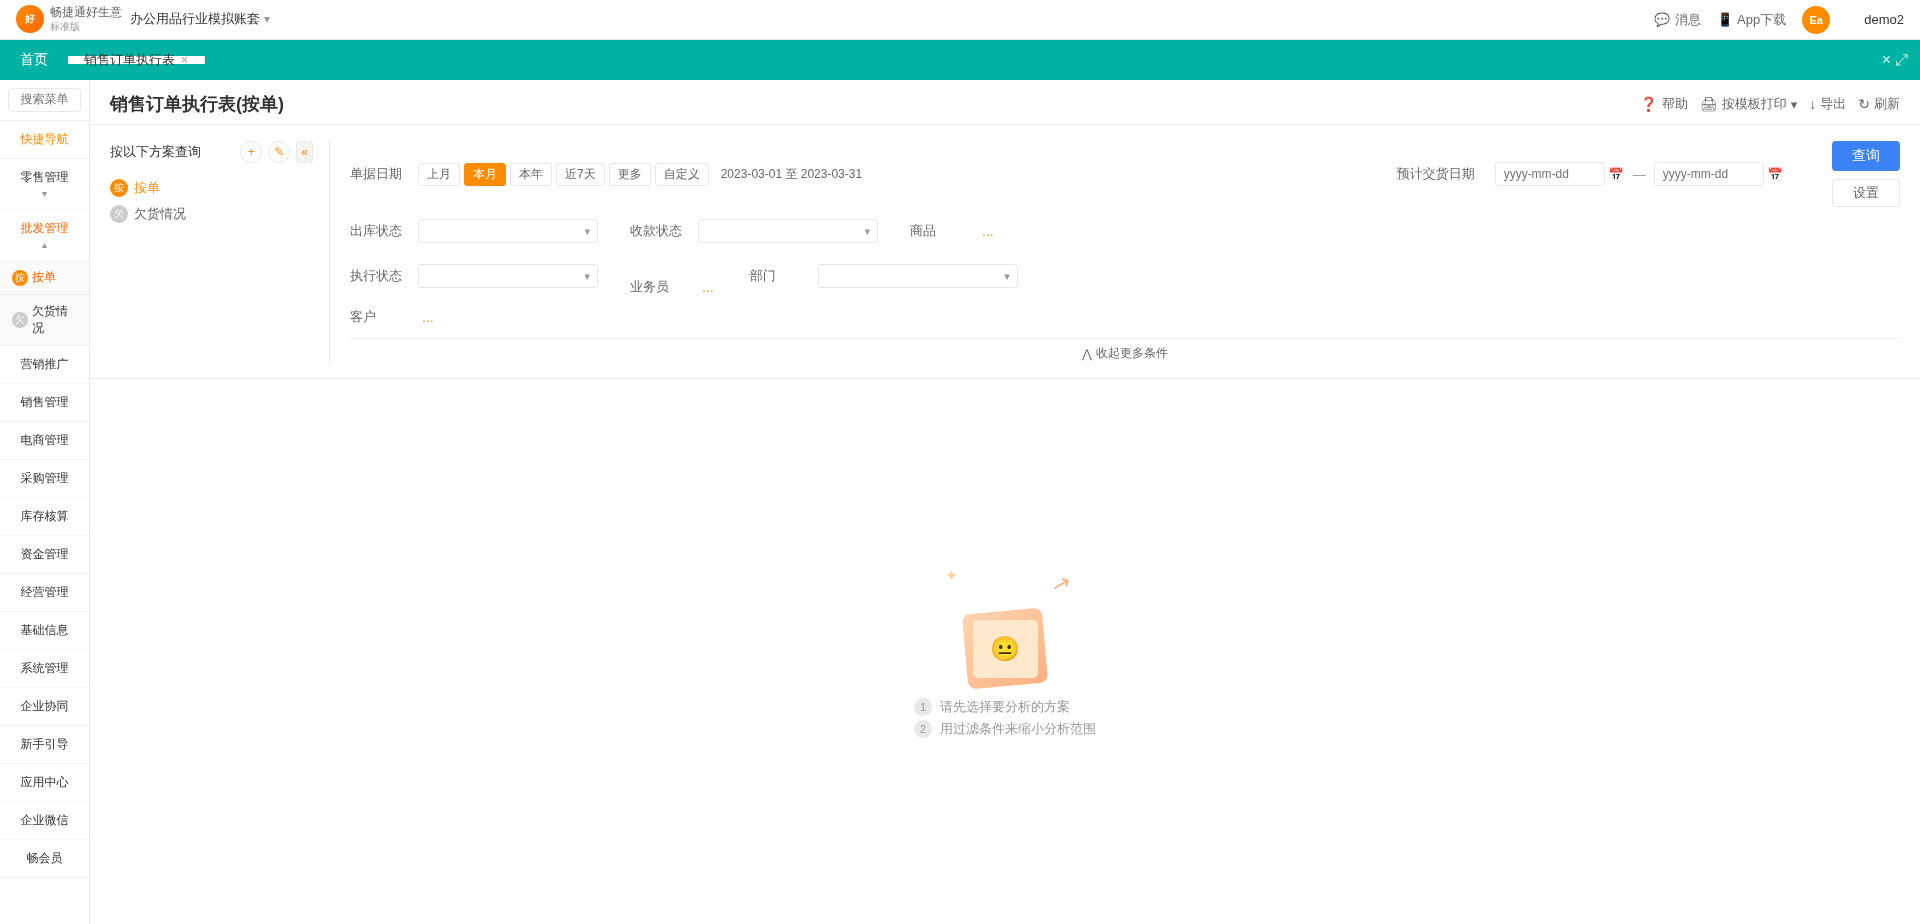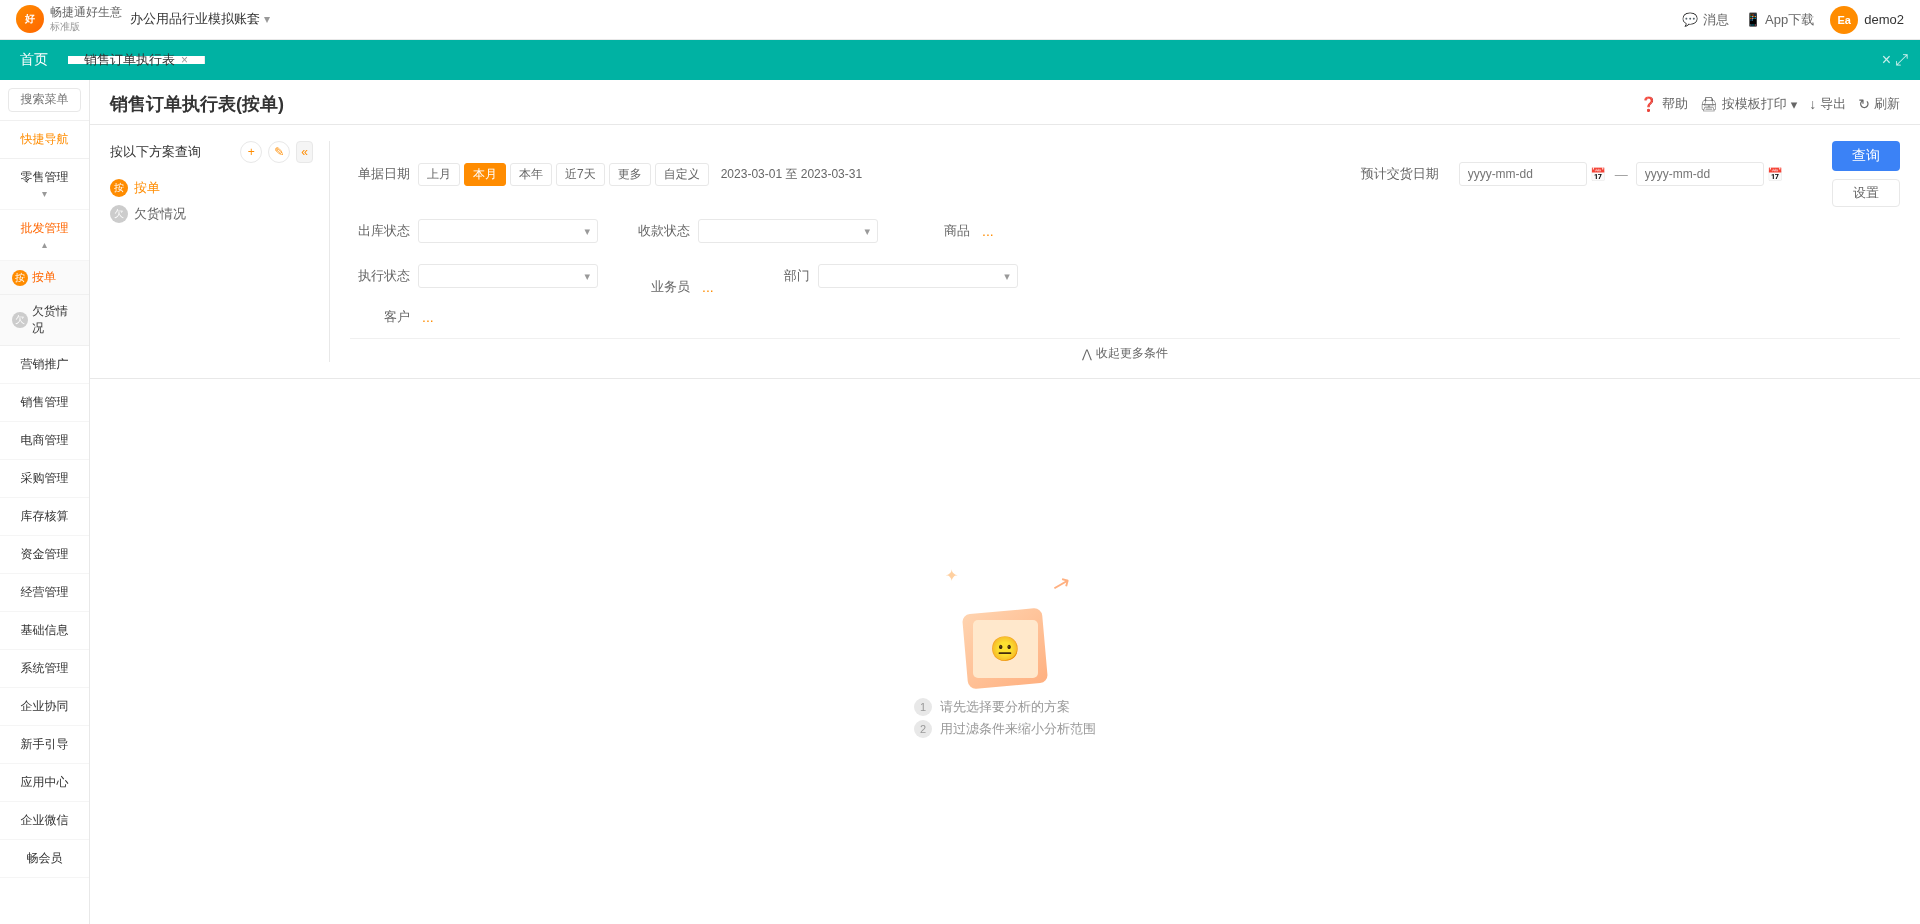--- a/index.html
+++ b/index.html
@@ -14,21 +14,21 @@
     .top-bar-left { display: flex; align-items: center; gap: 8px; }
     .logo-area { display: flex; align-items: center; gap: 6px; }
     .logo-icon { width: 28px; height: 28px; background: linear-gradient(135deg, #ff8c00, #ff6600); border-radius: 50%; display: flex; align-items: center; justify-content: center; color: #fff; font-size: 10px; font-weight: bold; }
     .logo-text { font-size: 12px; color: #666; line-height: 1.2; }
     .logo-badge { font-size: 10px; color: #999; }
     .breadcrumb-area { display: flex; align-items: center; gap: 4px; font-size: 13px; color: #333; justify-content: center; }
     .breadcrumb-arrow { color: #999; font-size: 12px; }
     .top-bar-right { display: flex; align-items: center; gap: 16px; }
     .top-action { display: flex; align-items: center; gap: 4px; color: #666; font-size: 13px; cursor: pointer; }
     .user-avatar { width: 28px; height: 28px; background: #ff8c00; border-radius: 50%; display: flex; align-items: center; justify-content: center; overflow: hidden; }
-    .user-name { color: #333; font-size: 13px; cursor: pointer; }
+    .user-name { color: #333; font-size: 13px; cursor: pointer; margin-left: 28px; }
 
     
     .tab-bar {
       display: flex; align-items: center; background: #00b2a3; height: 40px;
       padding: 16px 0; flex-shrink: 0;
     }
     .tab-home { padding: 0 20px; color: #fff; font-size: 14px; cursor: pointer; height: 100%; display: flex; align-items: center; }
     .tab-item {
       padding: 0 16px; height: 100%; display: flex; align-items: center;
       background: #fff; color: #333; font-size: 13px; cursor: pointer;
@@ -92,27 +92,27 @@
     .filter-scheme-item { display: flex; align-items: center; gap: 6px; padding: 4px 0; cursor: pointer; }
     .filter-scheme-icon { width: 18px; height: 18px; background: #ff8c00; border-radius: 50%; display: flex; align-items: center; justify-content: center; color: #fff; font-size: 10px; flex-shrink: 0; }
     .filter-scheme-text { font-size: 13px; color: #ff8c00; font-weight: 500; }
     .filter-owe-item { display: flex; align-items: center; gap: 6px; padding: 4px 0; cursor: pointer; }
     .filter-owe-icon { width: 18px; height: 18px; background: #ccc; border-radius: 50%; display: flex; align-items: center; justify-content: center; color: #fff; font-size: 10px; flex-shrink: 0; }
     .filter-owe-text { font-size: 13px; color: #666; }
 
     .filter-right { flex: 1; padding-left: 20px; }
     .filter-row { display: flex; align-items: center; gap: 16px; margin-bottom: 12px; }
     .filter-field { display: flex; align-items: center; gap: 8px; }
-    .filter-label { font-size: 13px; color: #666; white-space: nowrap; min-width: 60px; text-align: right; }
+    .filter-label { font-size: 13px; color: #666; white-space: nowrap; min-width: 60px; text-align: left; }
     .filter-date-group { display: flex; align-items: center; gap: 4px; }
     .date-quick-btns { display: flex; gap: 4px; }
     .date-quick-btn { padding: 2px 8px; border: 1px solid #e8e8e8; border-radius: 3px; font-size: 12px; color: #666; cursor: pointer; background: #fff; }
     .date-quick-btn.active { background: #ff8c00; color: #fff; border-color: #ff8c00; }
     .date-separator { color: #999; font-size: 12px; }
-    .date-input { padding: 4px 8px; border: 1px solid #e8e8e8; border-radius: 3px; font-size: 12px; color: #999; width: 128px; }
+    .date-input { padding: 4px 8px; border: 1px solid #e8e8e8; border-radius: 3px; font-size: 12px; color: #999; width: 110px; }
     .date-range-sep { color: #999; padding: 0 4px; }
 
     .filter-select { padding: 4px 28px 4px 8px; border: 1px solid #e8e8e8; border-radius: 3px; font-size: 12px; color: #999; background: #fff; appearance: none; width: 180px; cursor: pointer; position: relative; }
     .select-wrapper { position: relative; display: inline-block; }
     .select-wrapper::after { content: '▾'; position: absolute; right: 8px; top: 50%; transform: translateY(-50%); color: #999; font-size: 11px; pointer-events: none; }
     .filter-select-wide { width: 300px; }
     .filter-dots { color: #ff8c00; cursor: pointer; font-size: 14px; padding: 0 4px; }
 
     .filter-collapse-btn { display: flex; align-items: center; justify-content: center; gap: 4px; padding: 6px 0 0; color: #666; font-size: 12px; cursor: pointer; border-top: 1px solid #f0f0f0; margin-top: 4px; }
 

